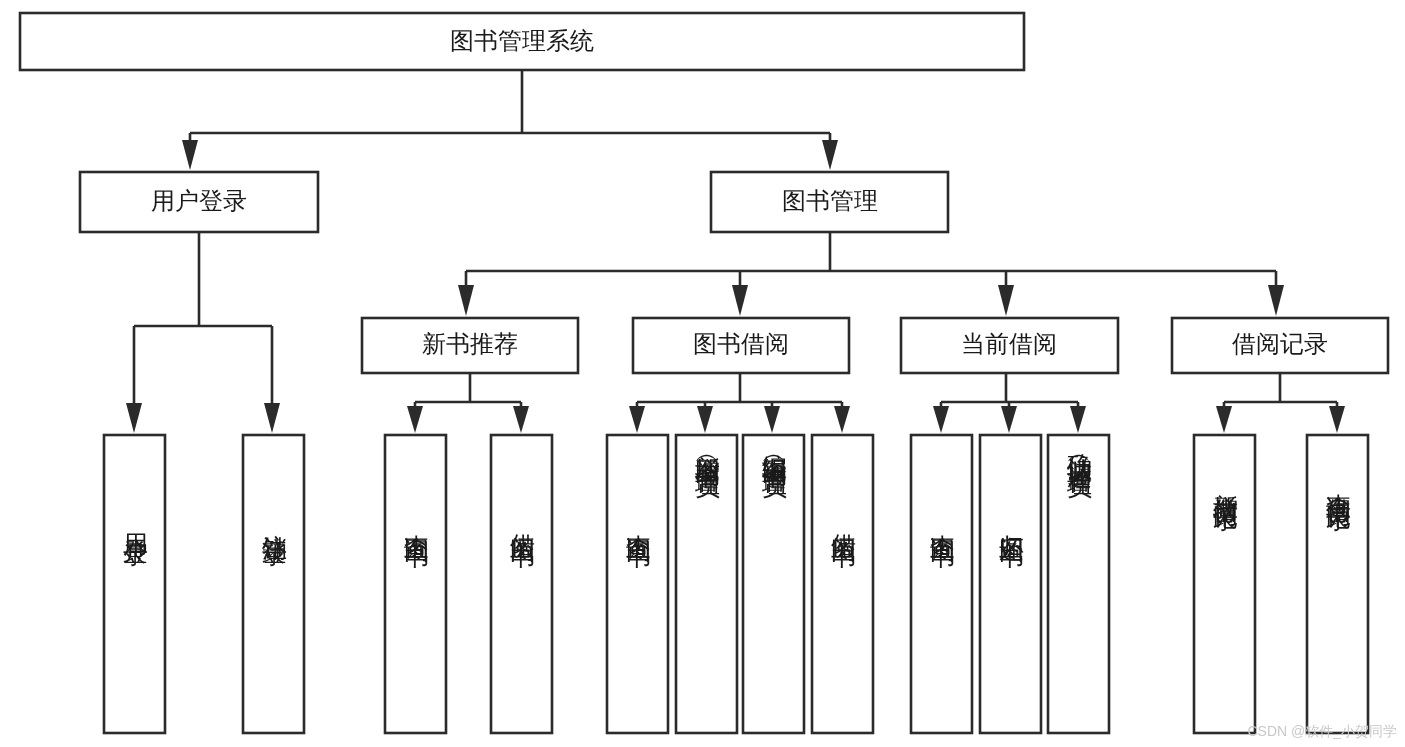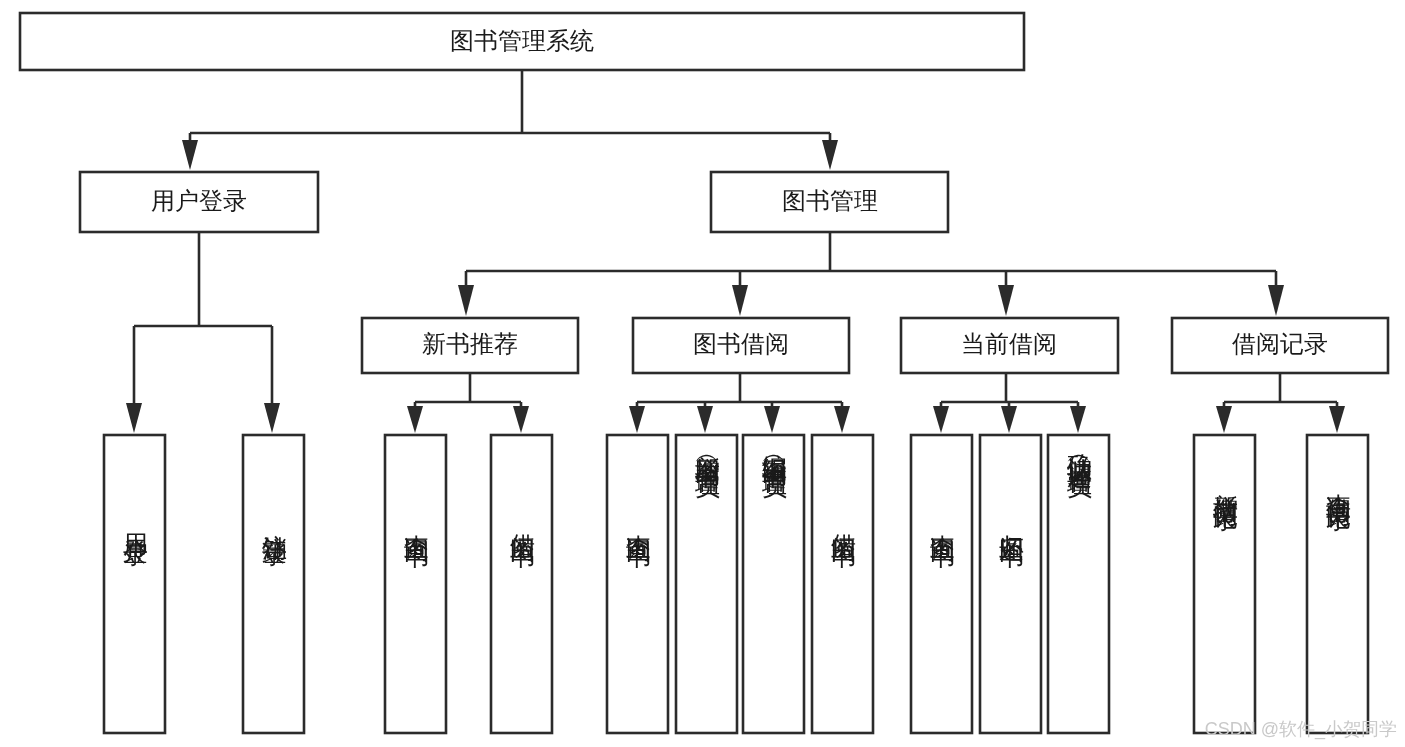--- a/index.html
+++ b/index.html
@@ -50,21 +50,21 @@
   }
   .arrow-head {
     fill: #2b2b2b;
     stroke: none;
   }
   .watermark {
     position: absolute;
     right: 8px;
     bottom: 6px;
     font-family: "Liberation Sans", sans-serif;
-    font-size: 18px;
+    font-size: 14px;
     color: #c9c9c9;
     white-space: nowrap;
     user-select: none;
   }
 </style>
 </head>
 <body>
 
 <div id="diagram-root">
   <svg width="1405" height="747" viewBox="0 0 1405 747" xmlns="http://www.w3.org/2000/svg">

